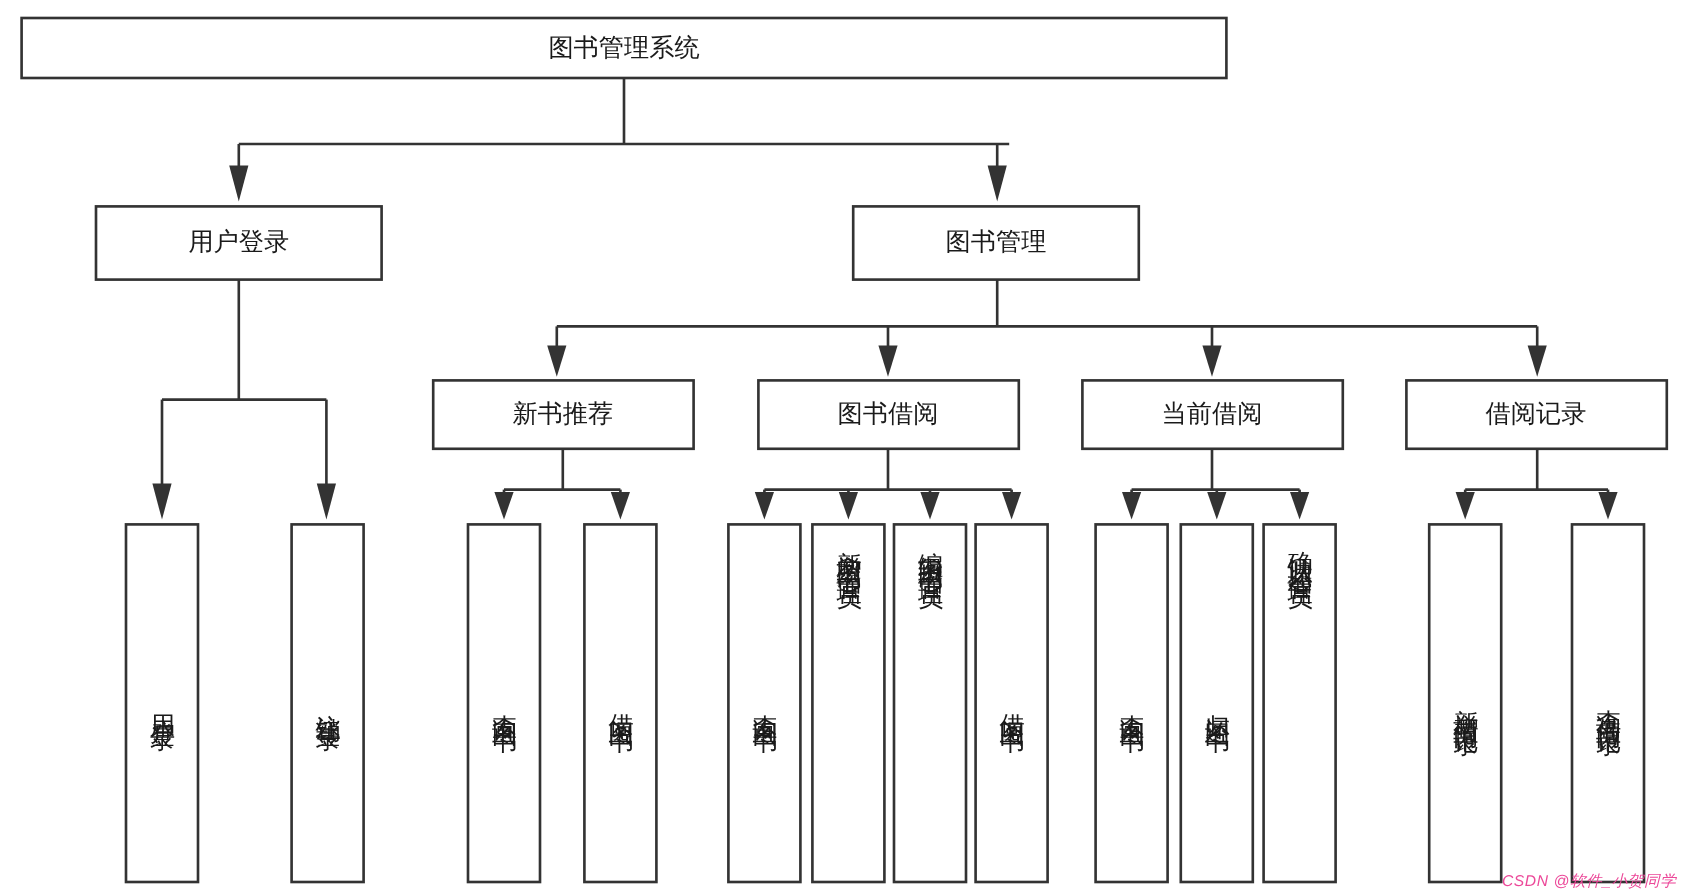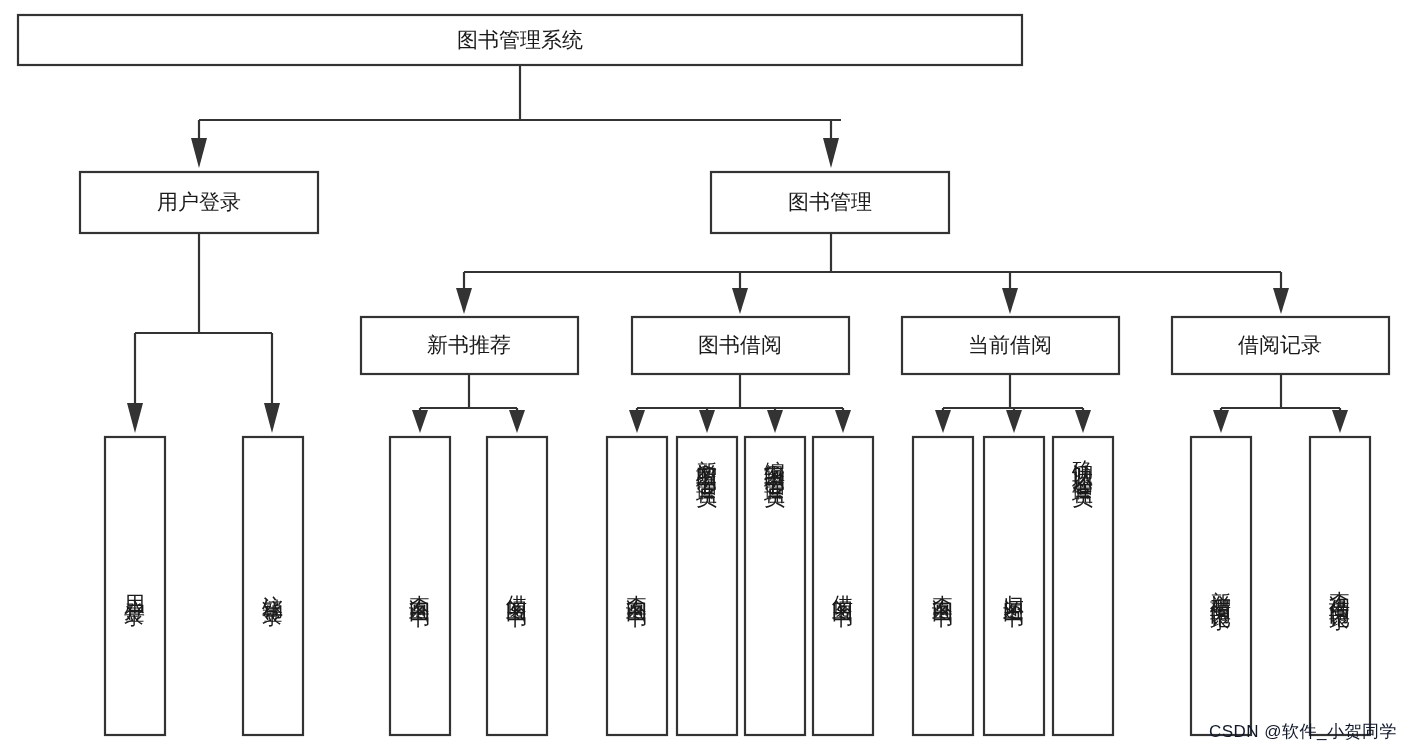--- a/index.html
+++ b/index.html
@@ -63,24 +63,25 @@
     line-height: 1;
     color: #1a1a1a;
     letter-spacing: 4px;
     white-space: nowrap;
   }
   .watermark {
     position: absolute;
     right: 8px;
     bottom: 4px;
     font-family: "Liberation Sans", "DejaVu Sans", sans-serif;
-    font-size: 17px;
-    color: #0f172a;
+    font-size: 13px;
+    color: #ec4899;
     letter-spacing: 0.5px;
     user-select: none;
+    font-style: italic;
   }
 </style>
 </head>
 <body>
 
 <div id="diagram-root">
 
   <svg class="flow" viewBox="0 0 1405 747">
 
     <g>

